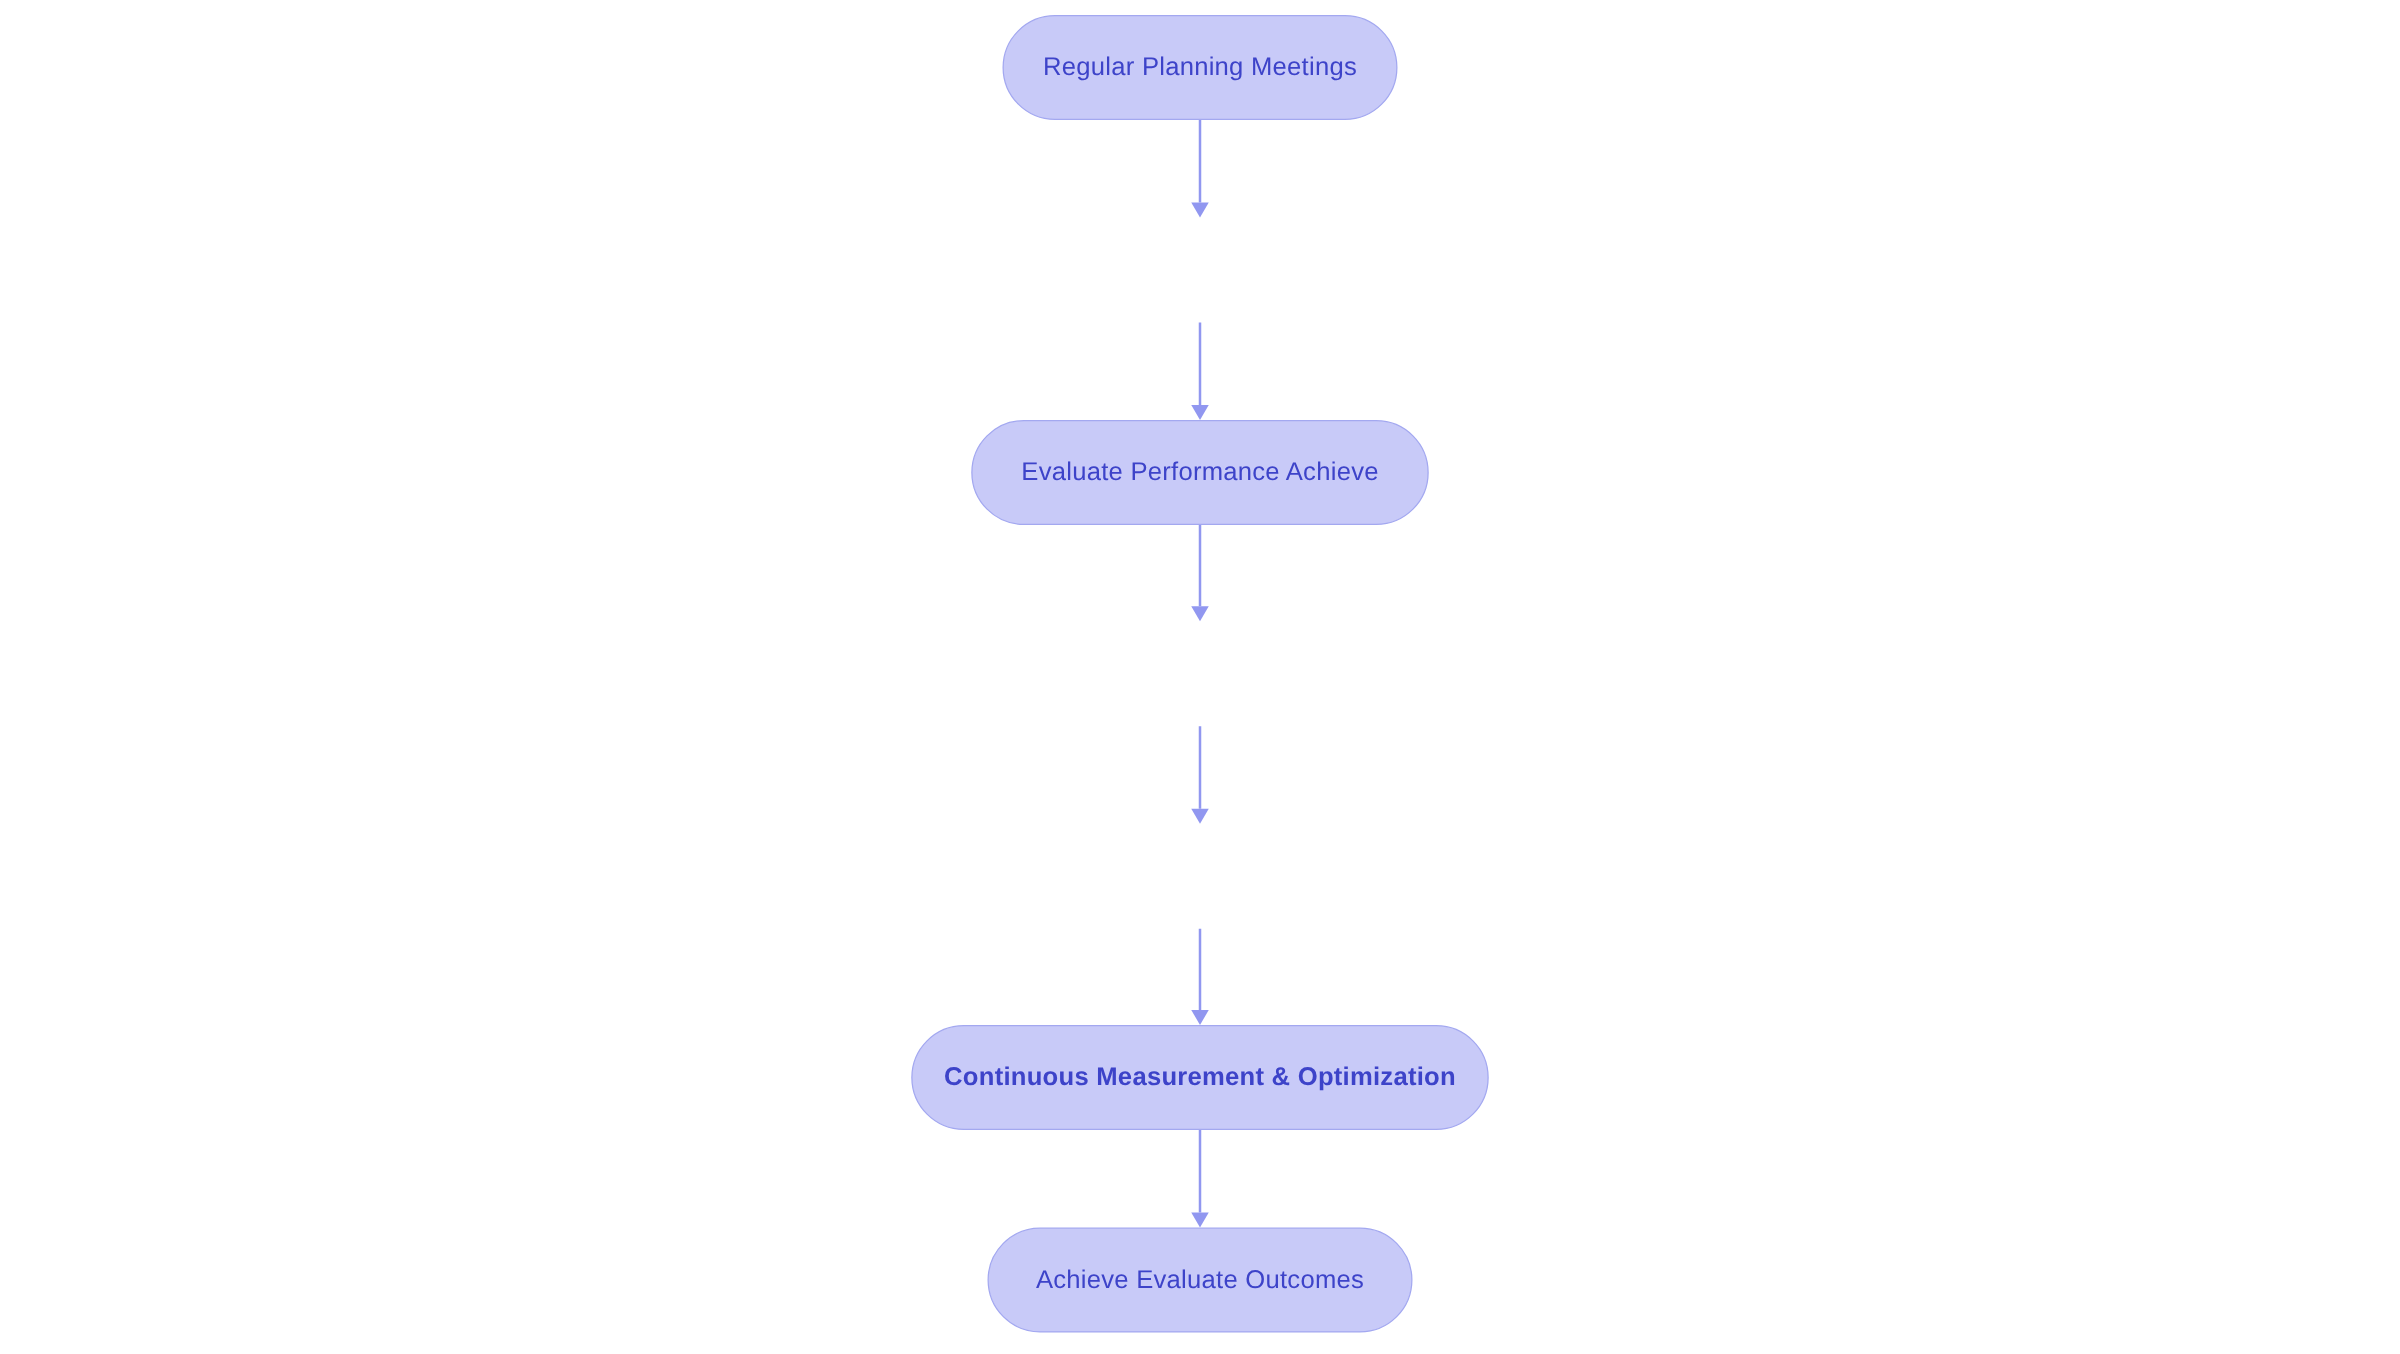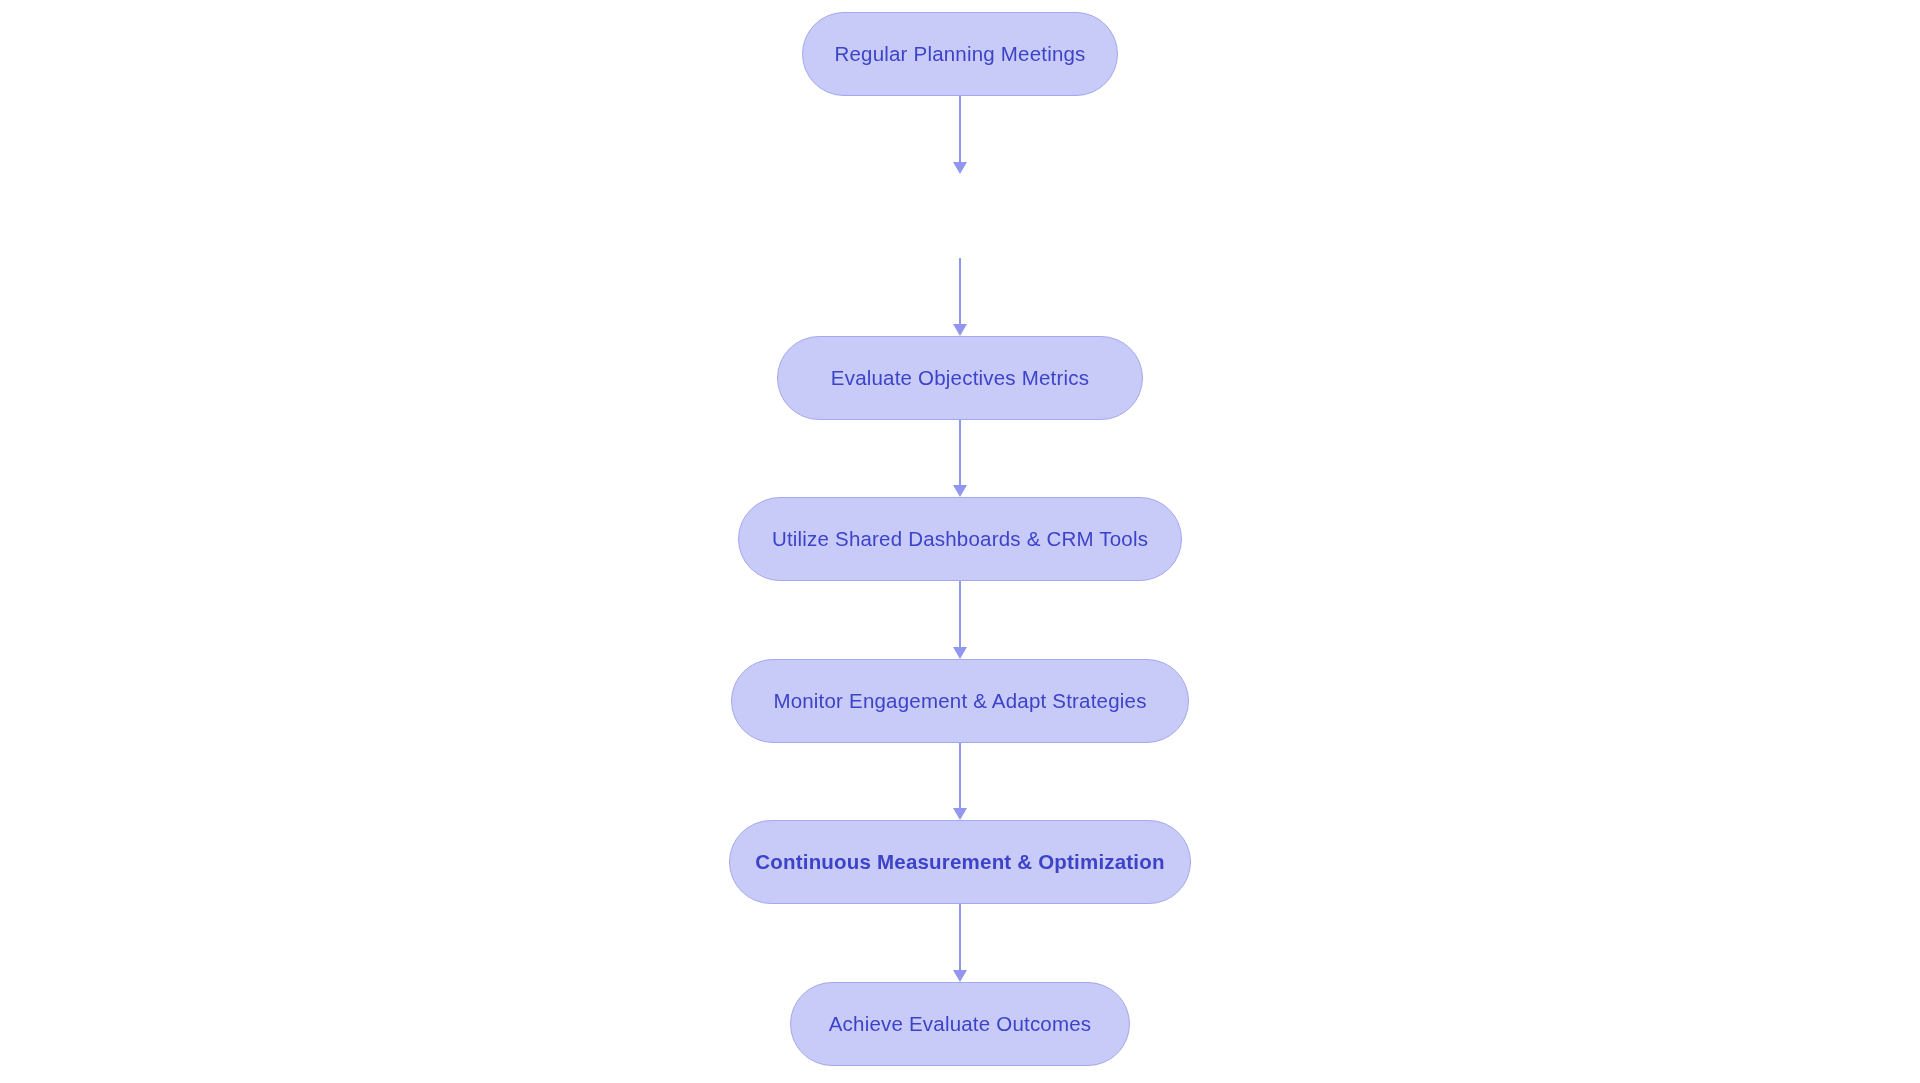--- a/index.html
+++ b/index.html
@@ -77,40 +77,34 @@
     <div class="arrow-head"></div>
   </div>
 
 
   <div class="connector" style="top:258px; height:78px;">
     <div class="arrow-line"></div>
     <div class="arrow-head"></div>
   </div>
 
   <div class="flow-node" style="top:336px; width:366px;">
-    <span class="node-label">Evaluate Objectives Metrics</span>
+    <span class="node-label">Evaluate Performance Achieve</span>
   </div>
 
   <div class="connector" style="top:420px; height:77px;">
     <div class="arrow-line"></div>
     <div class="arrow-head"></div>
   </div>
 
-  <div class="flow-node" style="top:497px; width:444px;">
-    <span class="node-label">Utilize Shared Dashboards &amp; CRM Tools</span>
-  </div>
 
   <div class="connector" style="top:581px; height:78px;">
     <div class="arrow-line"></div>
     <div class="arrow-head"></div>
   </div>
 
-  <div class="flow-node" style="top:659px; width:458px;">
-    <span class="node-label">Monitor Engagement &amp; Adapt Strategies</span>
-  </div>
 
   <div class="connector" style="top:743px; height:77px;">
     <div class="arrow-line"></div>
     <div class="arrow-head"></div>
   </div>
 
   <div class="flow-node" style="top:820px; width:462px;font-weight:bold;">
     <span class="node-label">Continuous Measurement &amp; Optimization</span>
   </div>
 

